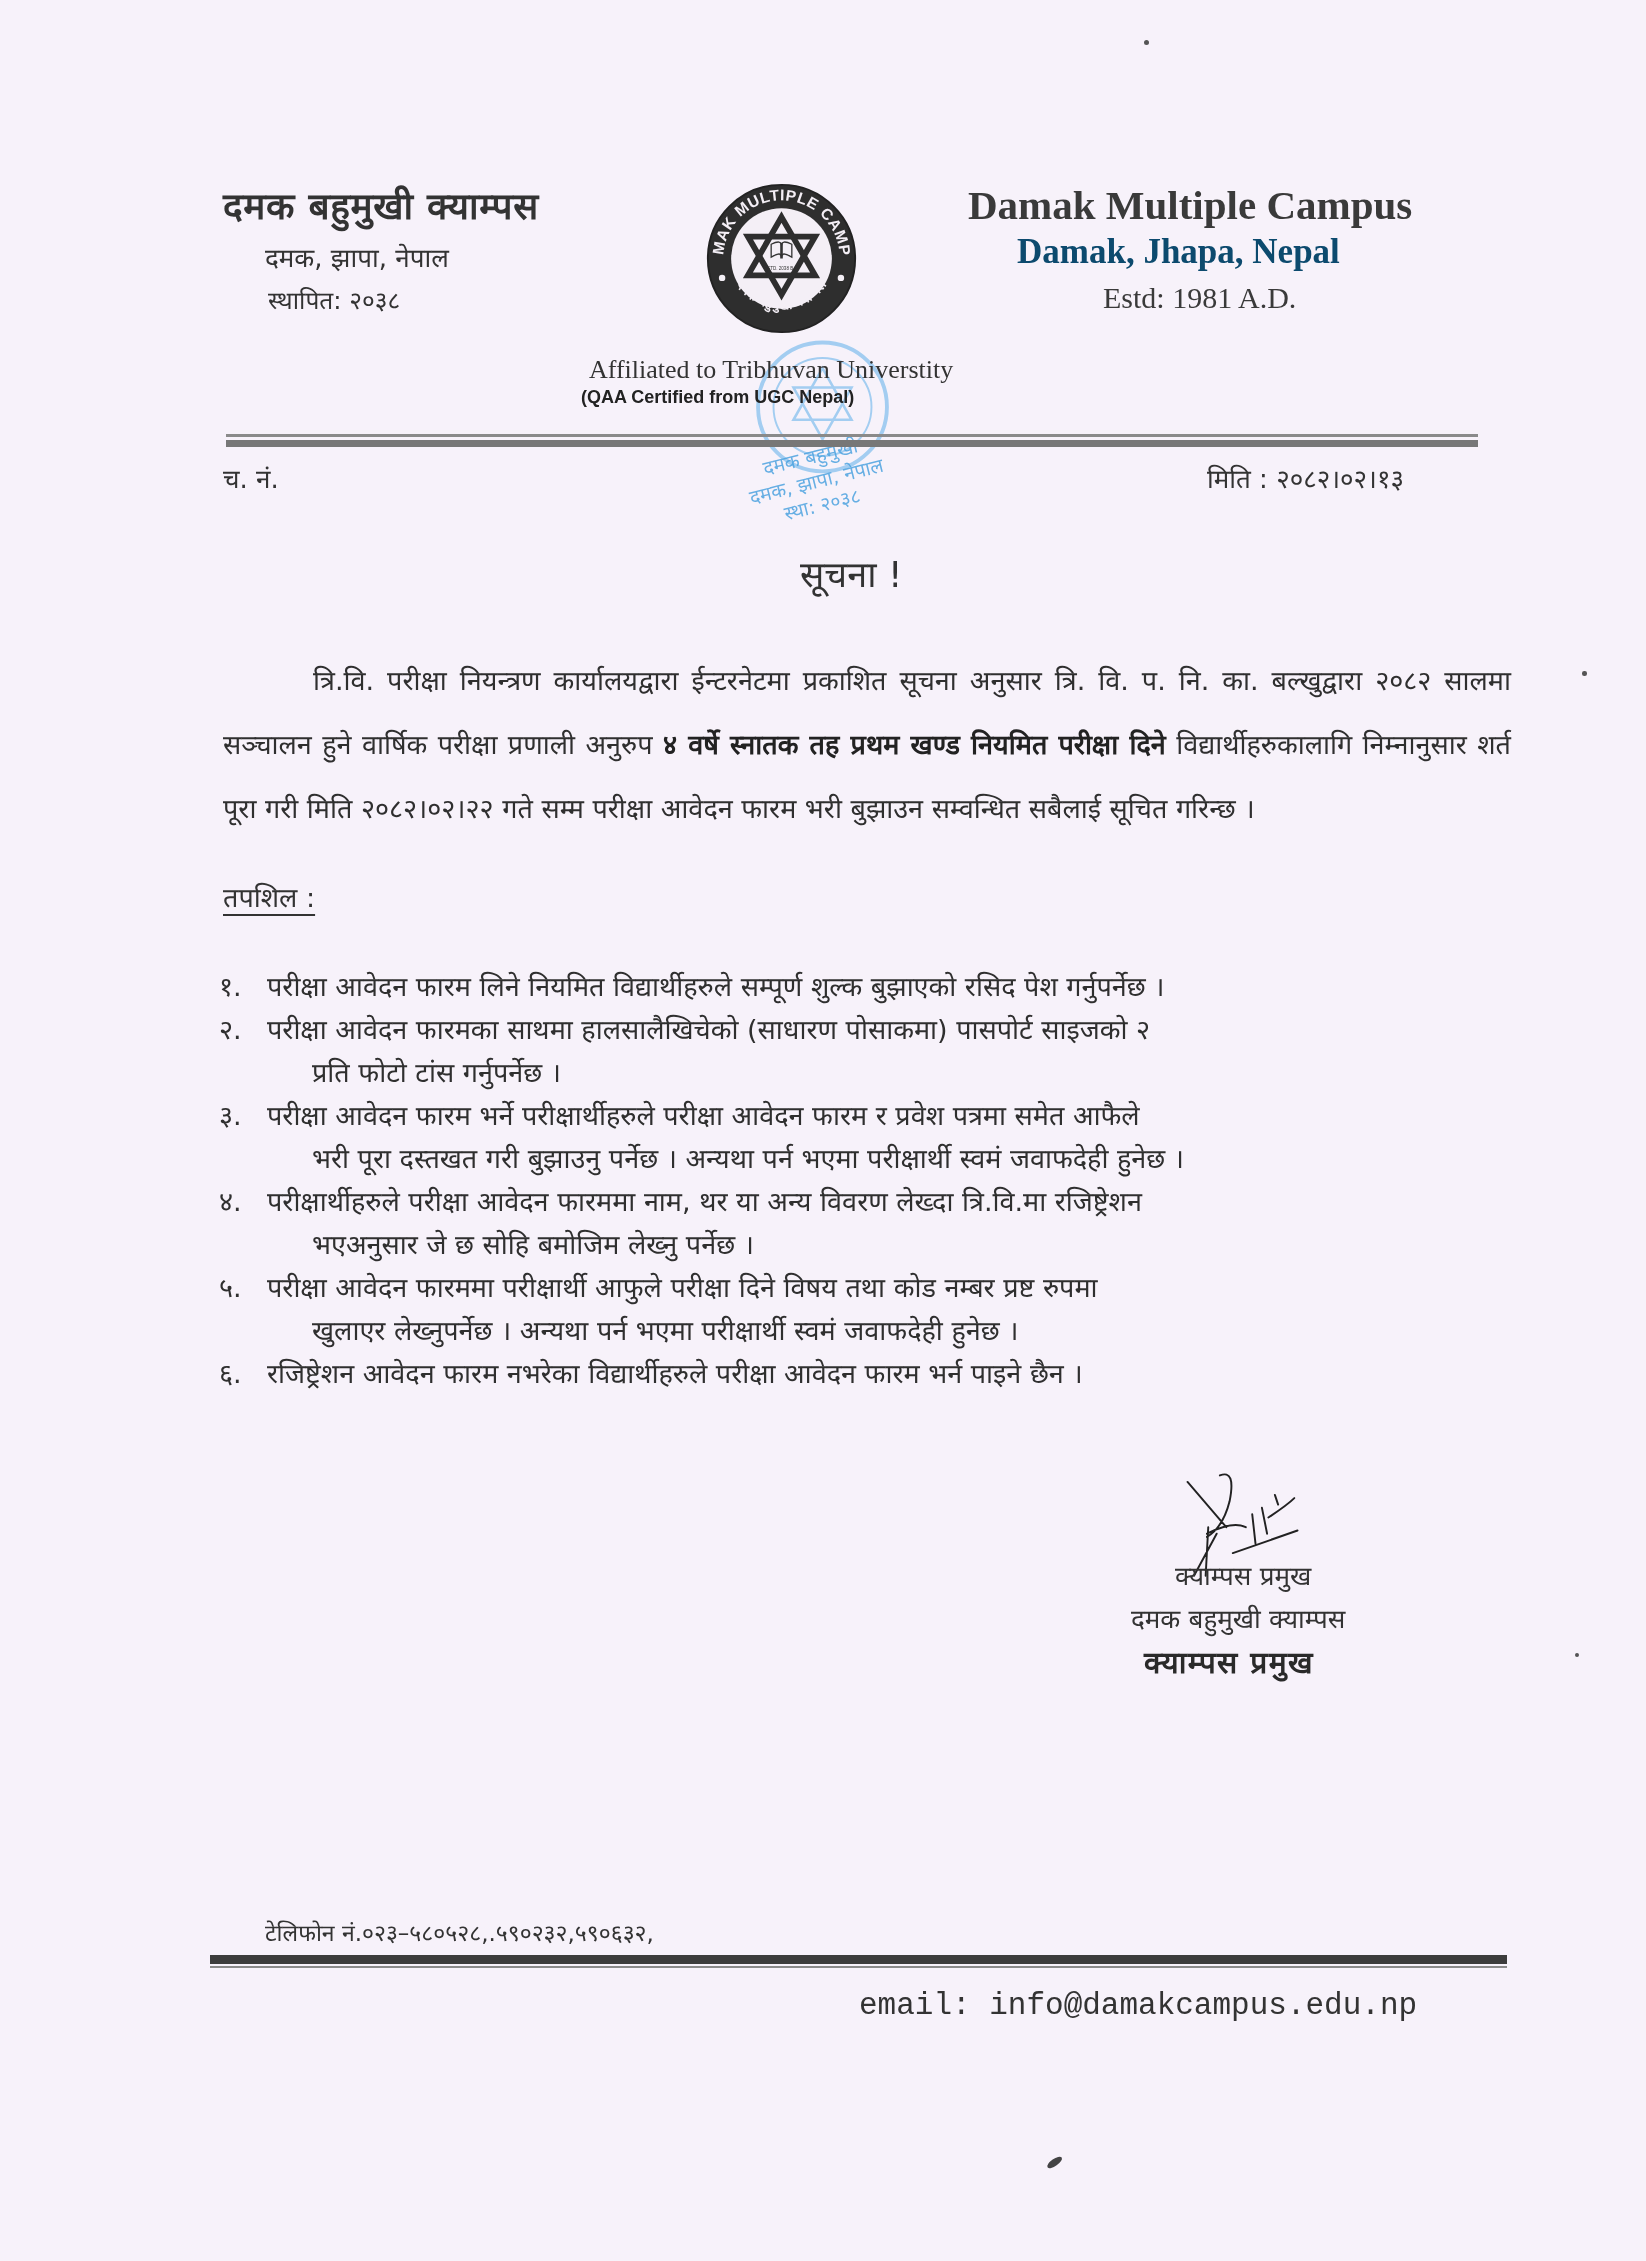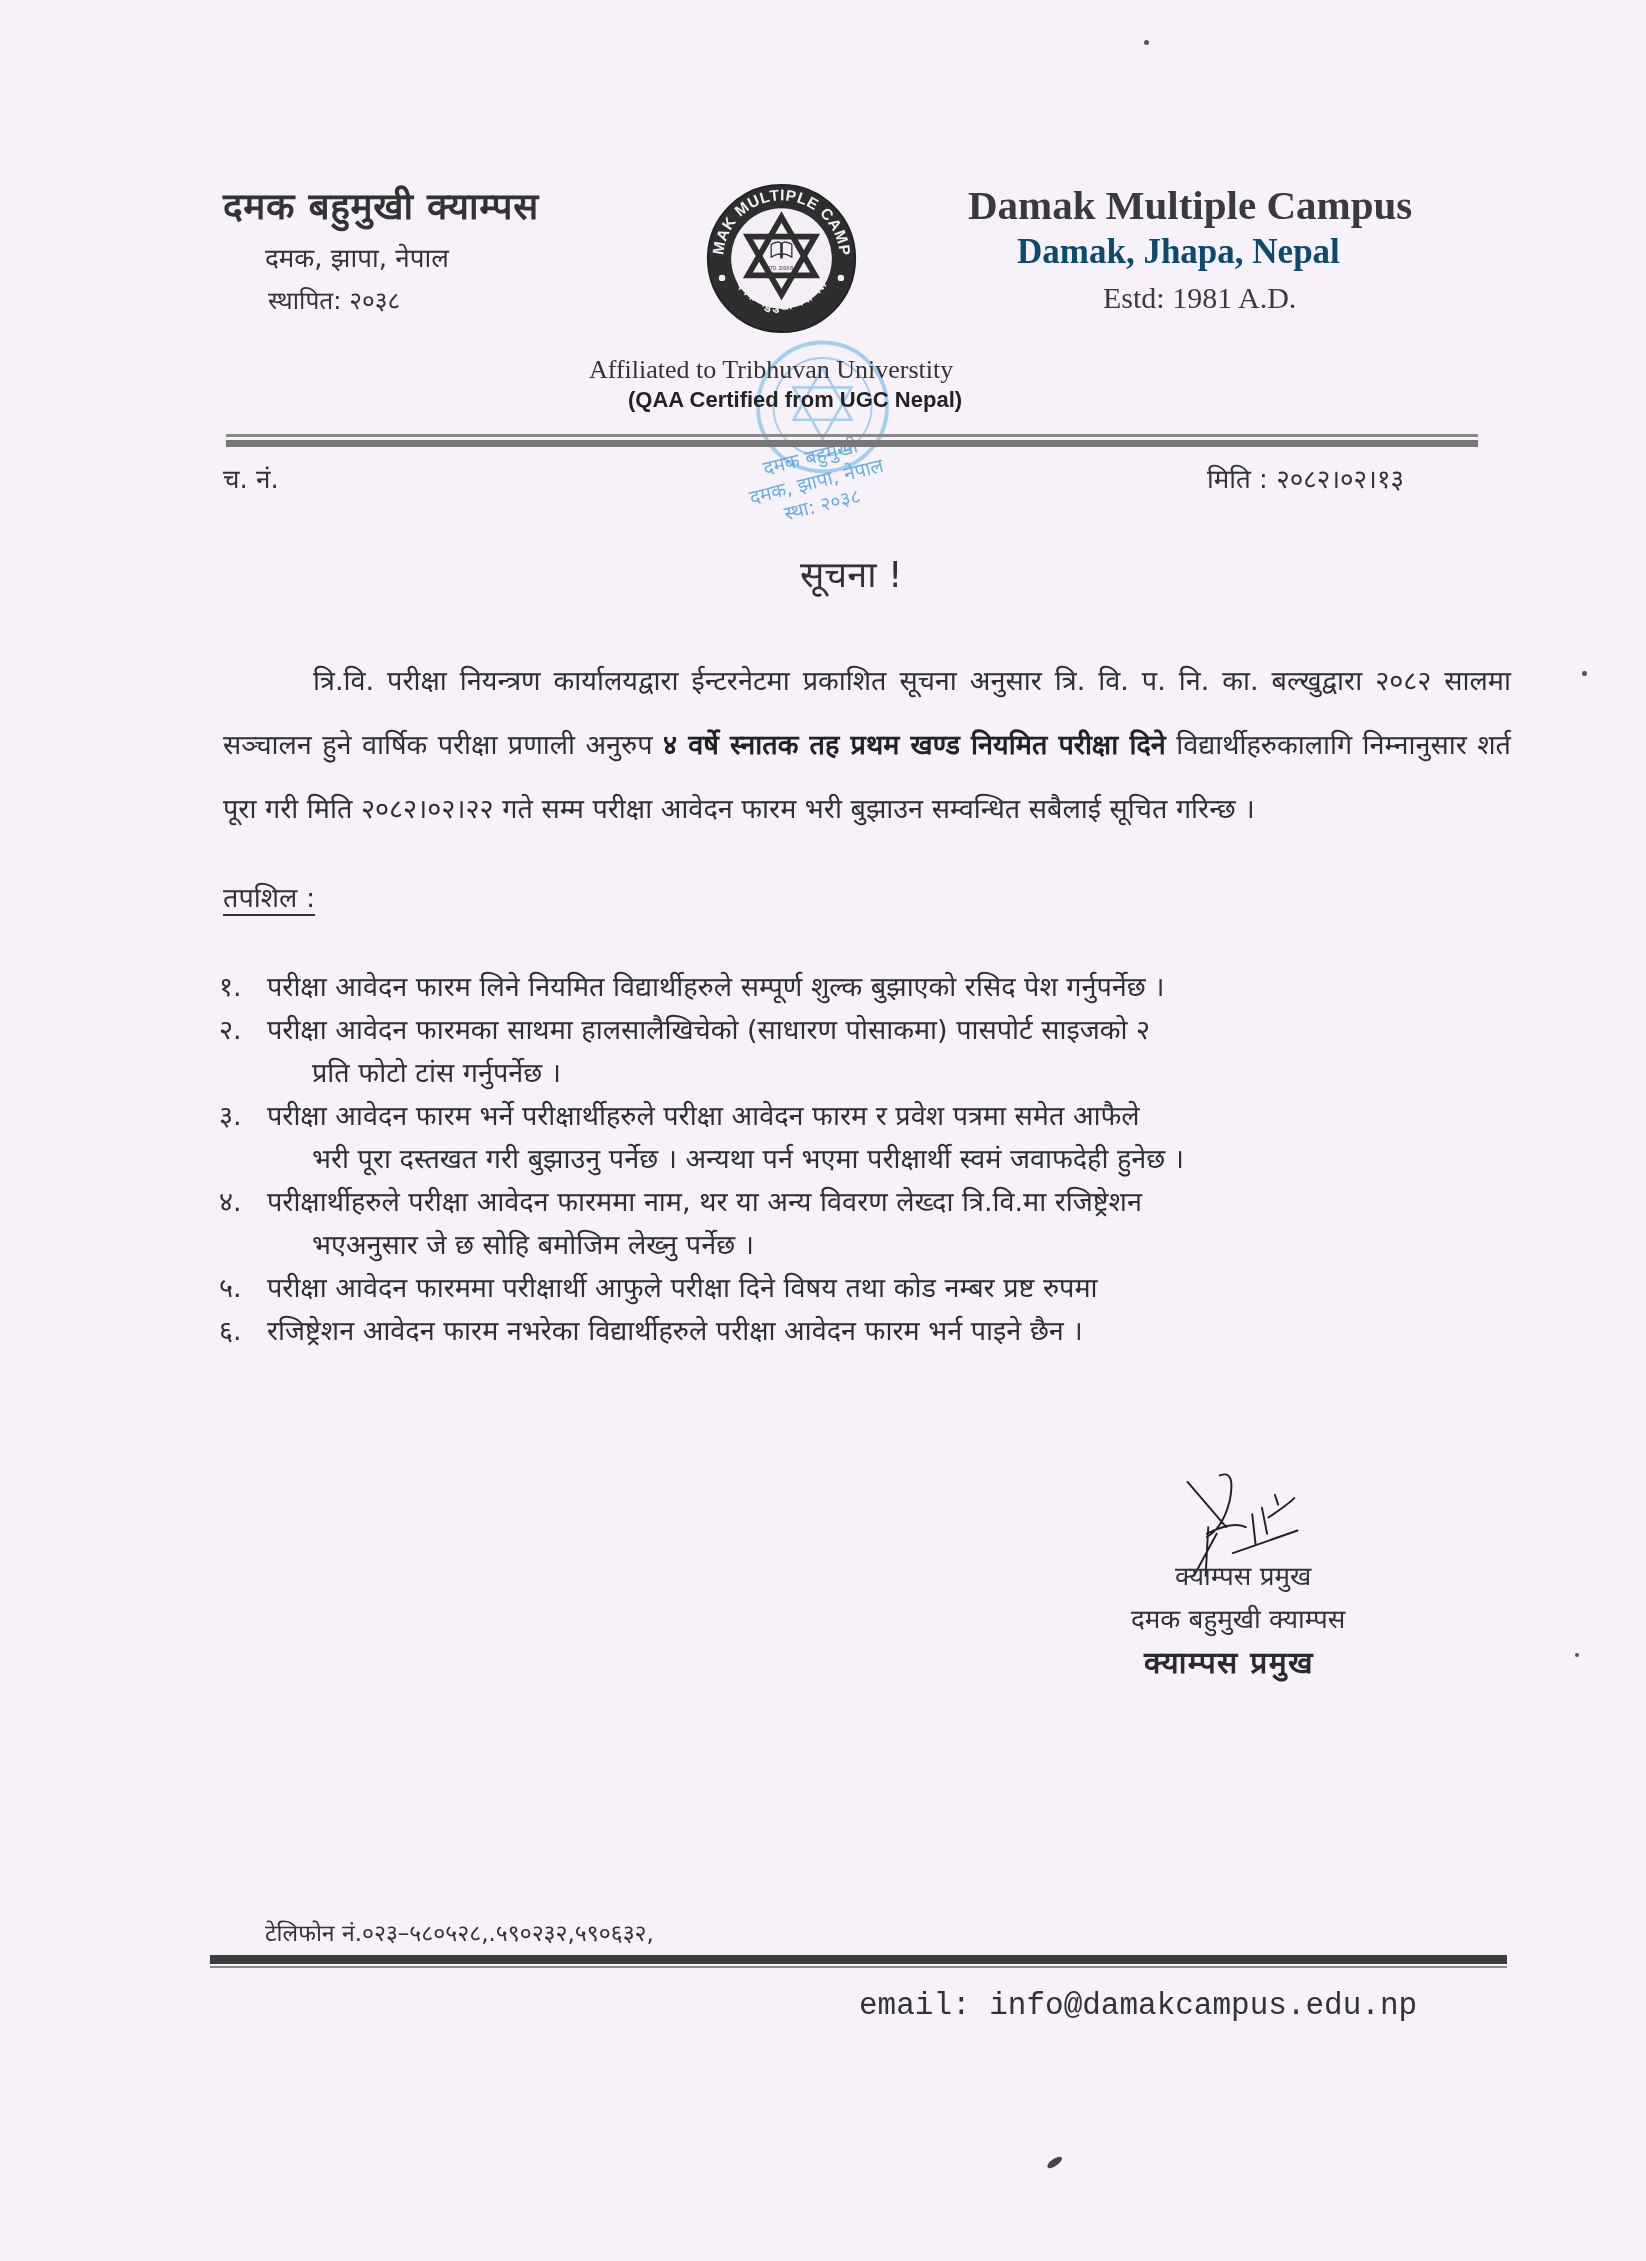--- a/index.html
+++ b/index.html
@@ -56,21 +56,21 @@
   }
 
   .affiliated {
     left: 589px; top: 355px;
     font-family: "Liberation Serif", serif;
     font-size: 26px; color: #333;
   }
   .qaa {
     left: 581px; top: 387px;
     font-family: "Liberation Sans", sans-serif;
-    font-size: 22px; font-weight: bold; color: #222; margin-left: 47px;
+    font-size: 18px; font-weight: bold; color: #222;
   }
 
   
   .rule-top-thin {
     left: 226px; top: 434px; width: 1252px; height: 2.6px;
     background: #8a8a8a;
   }
   .rule-top-thick {
     left: 226px; top: 440px; width: 1252px; height: 6.5px;
     background: #777;
@@ -267,21 +267,21 @@
   <li>
     <span class="num">३.</span>
     <span class="txt"><span>परीक्षा आवेदन फारम भर्ने परीक्षार्थीहरुले परीक्षा आवेदन फारम र प्रवेश पत्रमा समेत आफैले</span><span class="cont">भरी  पूरा दस्तखत गरी बुझाउनु पर्नेछ । अन्यथा पर्न भएमा परीक्षार्थी स्वमं जवाफदेही हुनेछ ।</span></span>
   </li>
   <li>
     <span class="num">४.</span>
     <span class="txt"><span>परीक्षार्थीहरुले परीक्षा आवेदन फारममा नाम, थर या अन्य विवरण लेख्दा  त्रि.वि.मा रजिष्ट्रेशन</span><span class="cont">भएअनुसार जे छ सोहि बमोजिम लेख्नु पर्नेछ ।</span></span>
   </li>
   <li>
     <span class="num">५.</span>
-    <span class="txt"><span>परीक्षा आवेदन फारममा परीक्षार्थी आफुले परीक्षा दिने विषय तथा कोड नम्बर प्रष्ट रुपमा</span></span>
+    <span class="txt"><span>परीक्षा आवेदन फारममा परीक्षार्थी आफुले परीक्षा दिने विषय तथा कोड नम्बर प्रष्ट रुपमा</span><span class="cont">खुलाएर लेख्नुपर्नेछ । अन्यथा पर्न भएमा परीक्षार्थी स्वमं जवाफदेही हुनेछ ।</span></span>
   </li>
   <li>
     <span class="num">६.</span>
     <span class="txt"><span>रजिष्ट्रेशन आवेदन फारम नभरेका विद्यार्थीहरुले परीक्षा आवेदन फारम भर्न पाइने छैन ।</span></span>
   </li>
 </ol>
 
 <div class="abs signature">
   <svg width="136" height="110" viewBox="0 0 210 170">
     <path d="M10 20 L70 90 M60 10 q25 -10 15 40 q-10 40 -35 55 M40 100 q40 -20 60 -10 M20 165 L55 100 M38 165 L42 90 M80 130 L180 95 M110 70 l5 45 M125 60 l8 40 M135 75 q30 -20 40 -30 M145 40 l5 15" fill="none" stroke="#222" stroke-width="3" stroke-linecap="round"></path>

